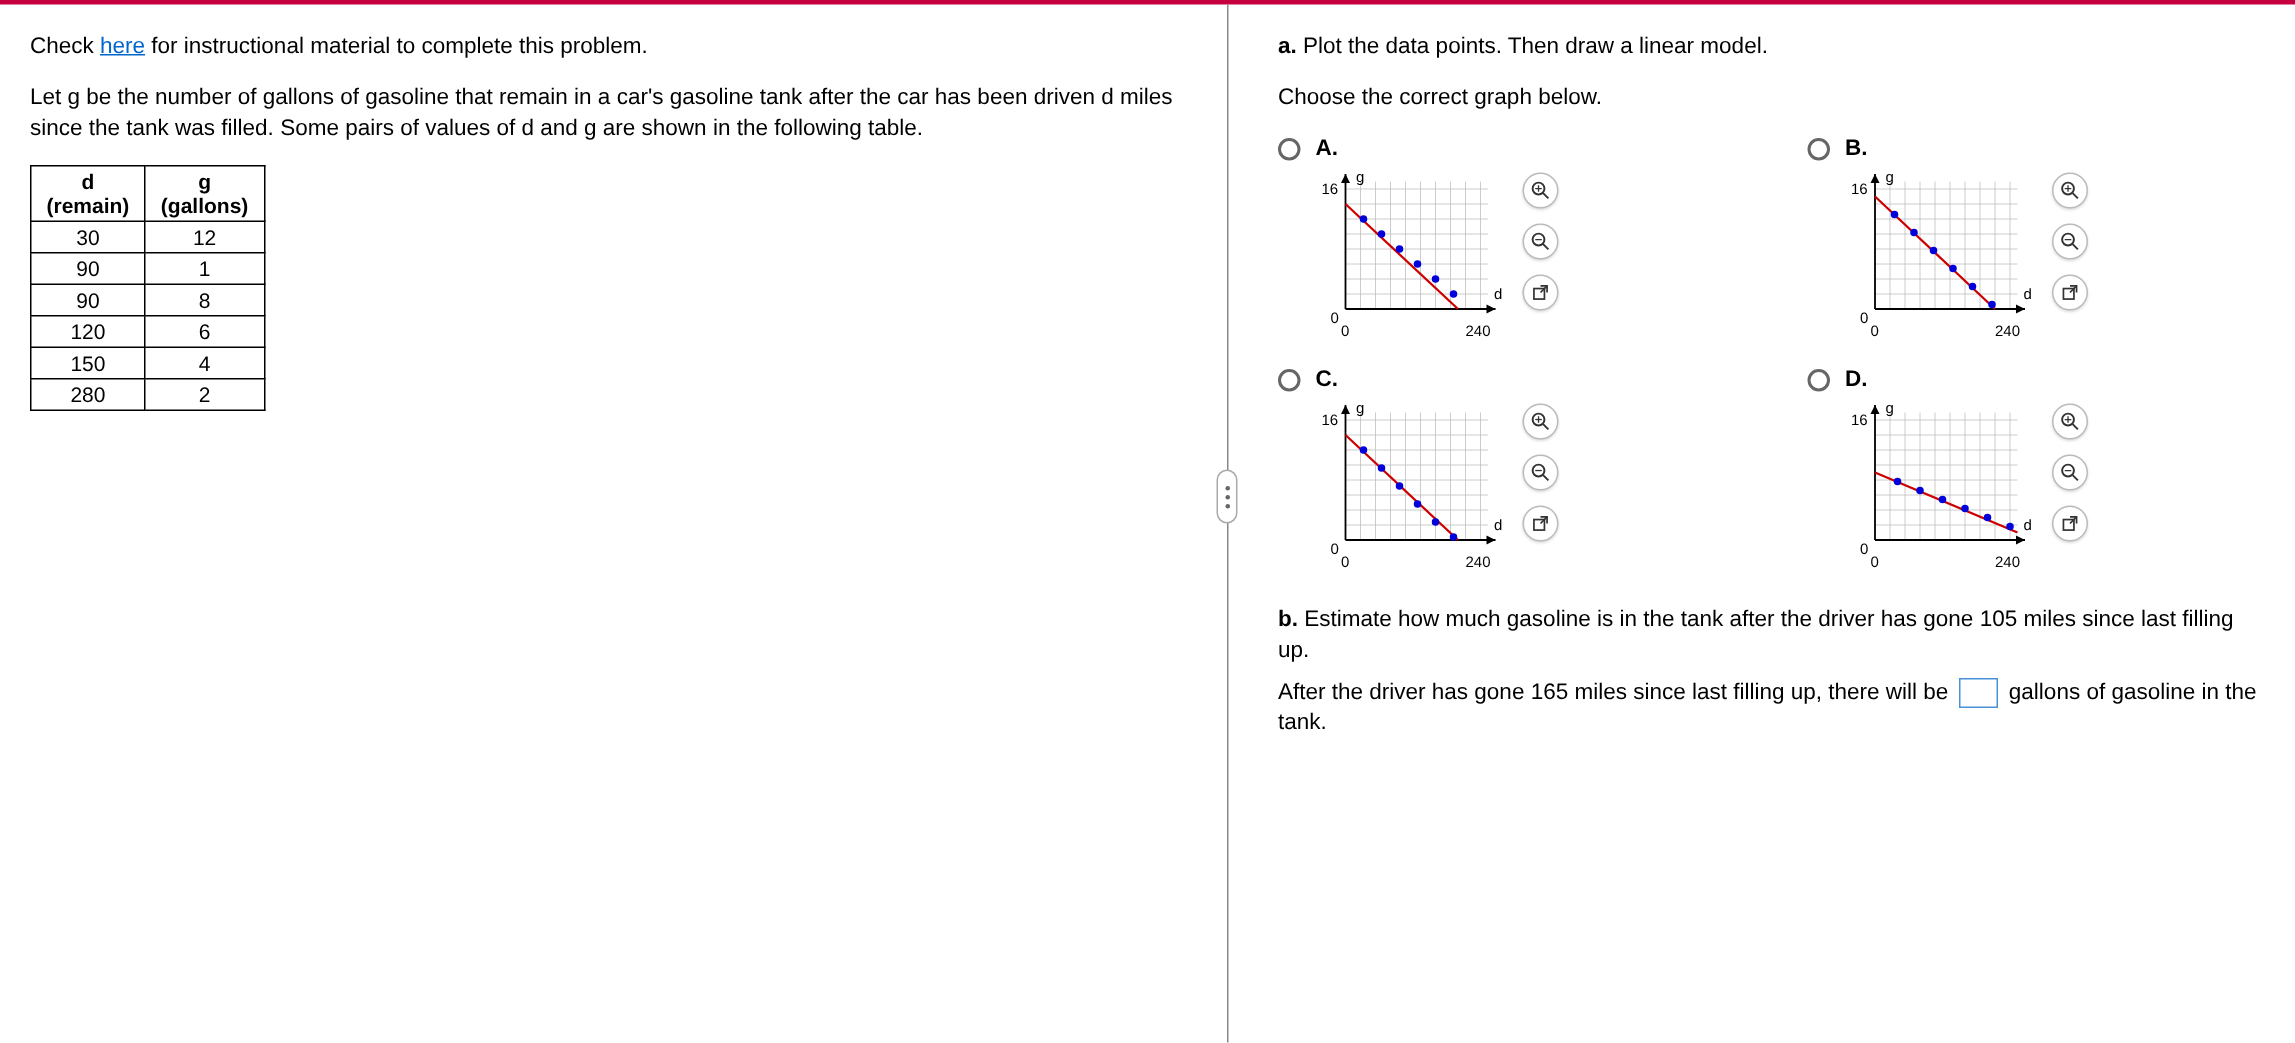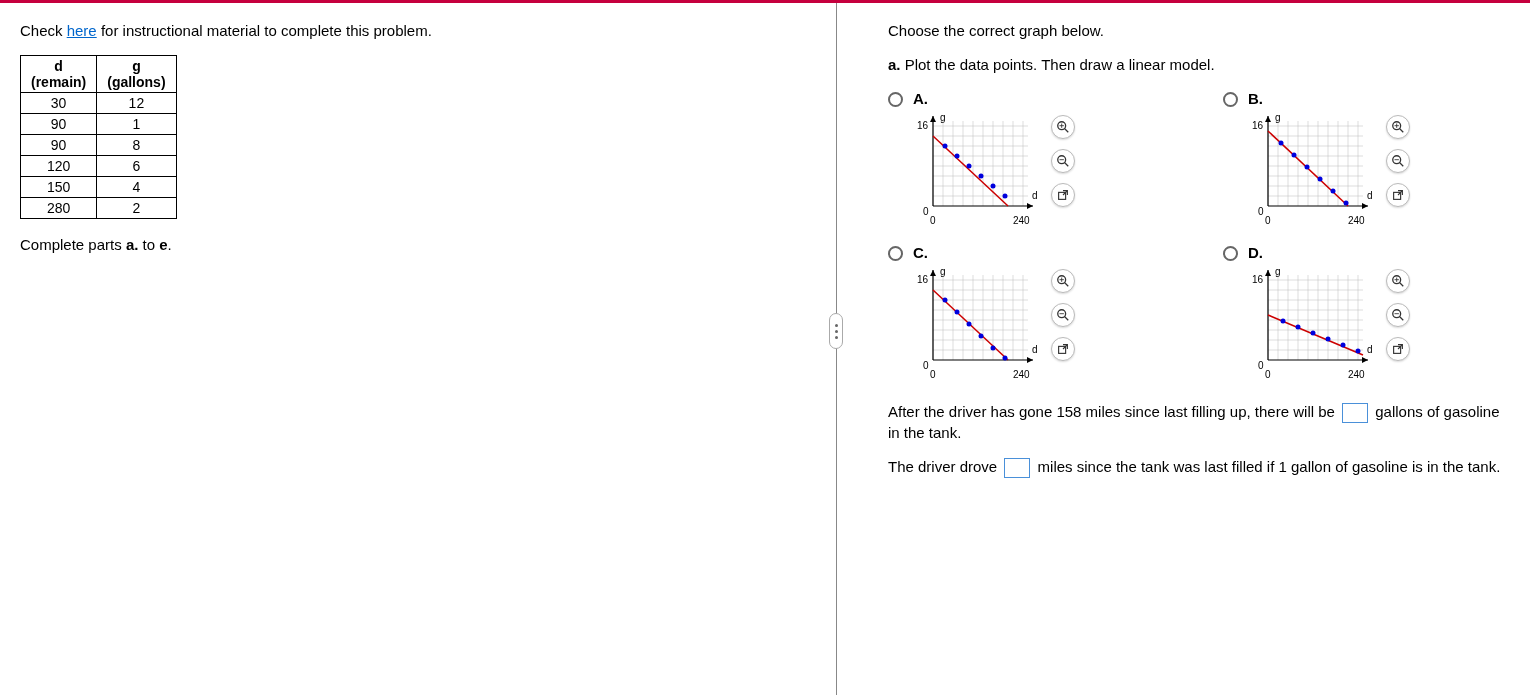--- a/index.html
+++ b/index.html
@@ -11,21 +11,20 @@
     color: #000;
     background: #fff;
     width: 1530px;
     height: 695px;
     overflow: hidden;
     border-top: 3px solid #c5003e;
   }
   .container {
     display: flex;
     height: 100%;
-    gap: 18px;
   }
   .left-panel {
     width: 808px;
     padding: 18px 20px;
     position: relative;
   }
   .divider-col {
     width: 22px;
     display: flex;
     align-items: center;
@@ -140,20 +139,21 @@
   .bold { font-weight: bold; }
 </style>
 </head>
 <body>
 
 <div class="container">
   <div class="left-panel">
     <p>
       <span>Check </span><a href="#" class="link">here</a><span> for instructional material to complete this problem.</span>
     </p>
+    <p>Let g be the number of gallons of gasoline that remain in a car's gasoline tank after the car has been driven d miles since the tank was filled. Some pairs of values of d and g are shown in the following table.</p>
 
     <table class="data-table">
       <thead>
         <tr>
           <th><span>d</span><br><span>(remain)</span></th>
           <th><span>g</span><br><span>(gallons)</span></th>
         </tr>
       </thead>
       <tbody>
         <tr>
@@ -176,39 +176,36 @@
             <td>150</td>
             <td>4</td>
           </tr>
         <tr>
             <td>280</td>
             <td>2</td>
           </tr>
       </tbody>
     </table>
 
-    <p>
-      <span>Complete parts </span><span class="bold">a.</span><span> to </span><span class="bold">e</span><span>.</span>
-    </p>
   </div>
 
   <div class="divider-col">
     <div class="vline"></div>
     <div class="expander">
       <span></span>
         <span></span>
         <span></span>
     </div>
   </div>
 
   <div class="right-panel">
-    <p>Choose the correct graph below.</p>
     <p>
       <span class="bold">a.</span><span> Plot the data points. Then draw a linear model.</span>
     </p>
+    <p>Choose the correct graph below.</p>
 
     <div class="choice-grid">
 
       <div class="choice">
         <div class="radio"></div>
         <div class="choice-body">
           <div class="choice-label">A.</div>
           <div class="chart-row">
             <div class="chart-box">
               <svg viewBox="0 0 130 115" width="130" height="115">
@@ -496,21 +493,21 @@
                     <line x1="13" y1="3" x2="8" y2="8" stroke="#333" stroke-width="1.3"></line>
                   </svg>
                 </div>
             </div>
           </div>
         </div>
       </div>
 
     </div>
 
+    <p class="section-q">
+      <span class="bold">b.</span><span> Estimate how much gasoline is in the tank after the driver has gone 105 miles since last filling up.</span>
+    </p>
     <p>
-      <span>After the driver has gone 158 miles since last filling up, there will be </span><span class="blank-input"></span><span> gallons of gasoline in the tank.</span>
+      <span>After the driver has gone 165 miles since last filling up, there will be </span><span class="blank-input"></span><span> gallons of gasoline in the tank.</span>
     </p>
 
-    <p>
-      <span>The driver drove </span><span class="blank-input"></span><span> miles since the tank was last filled if 1 gallon of gasoline is in the tank.</span>
-    </p>
   </div>
 </div>
 
 </body></html>

